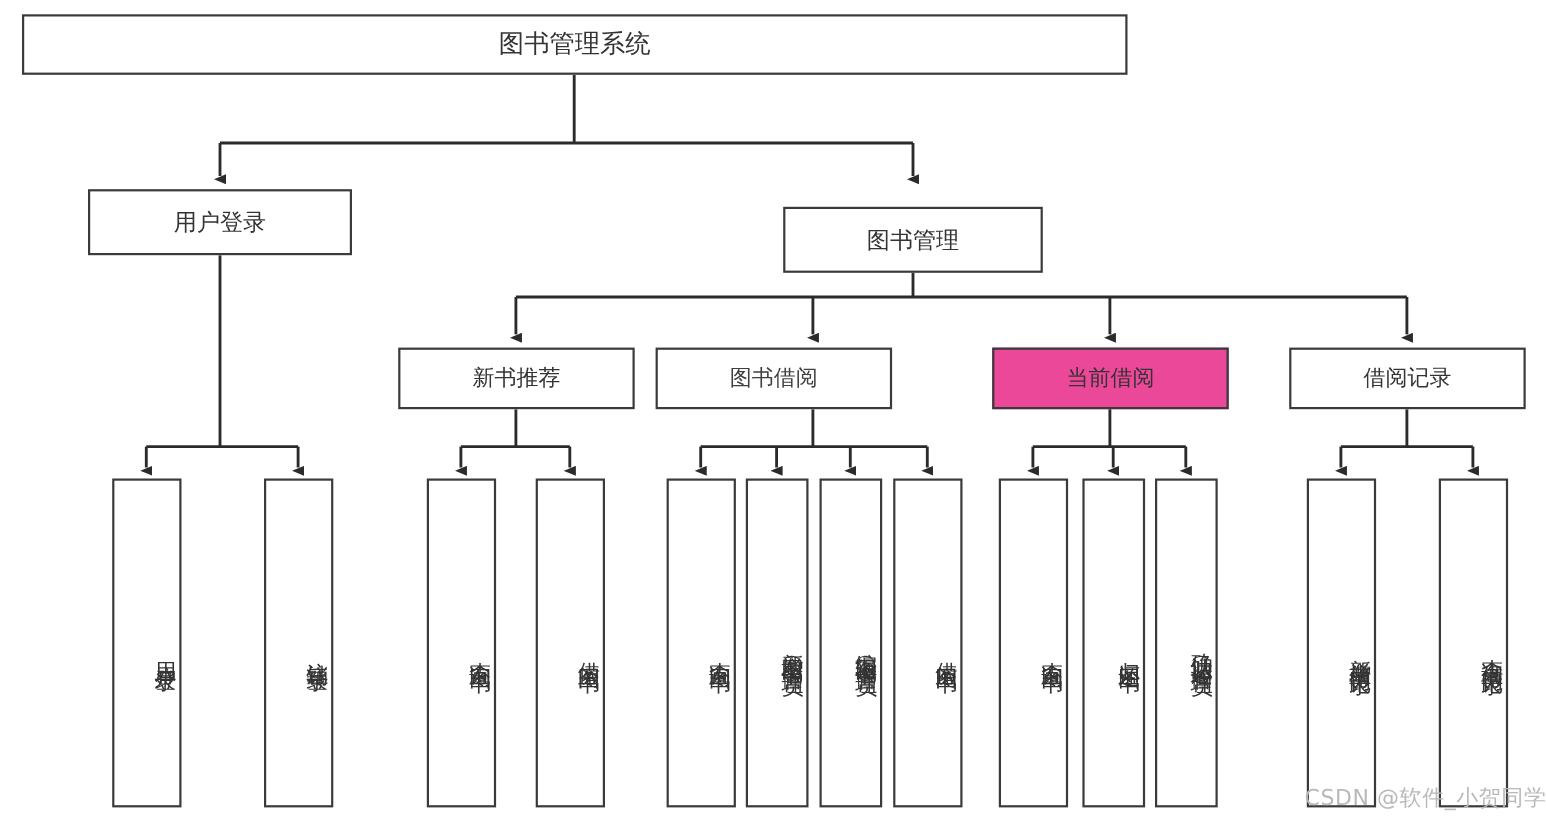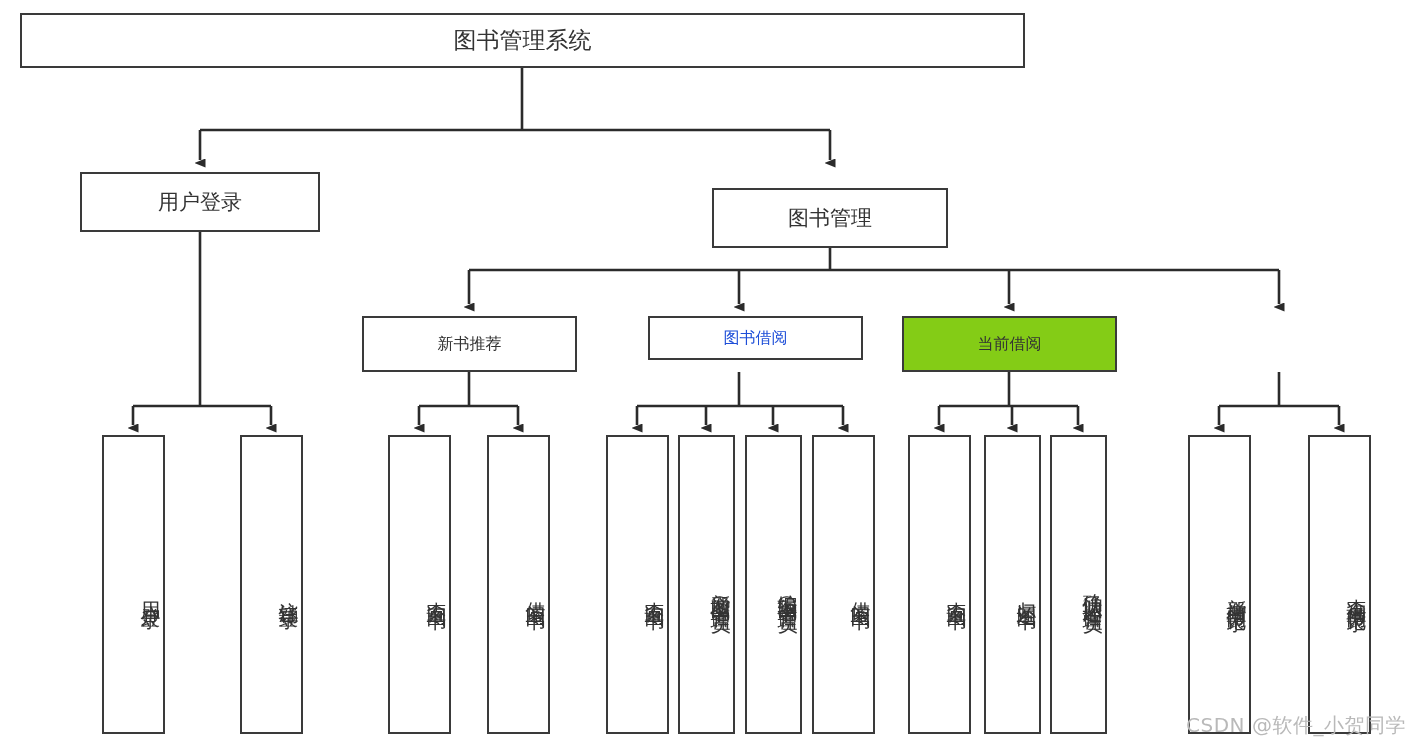--- a/index.html
+++ b/index.html
@@ -38,21 +38,21 @@
     color: #333333;
     line-height: 1.28;
   }
   .node.root {
     font-size: 23px;
   }
   .node.level1 {
     font-size: 21px;
   }
   .node.level2 {
-    font-size: 16px;
+    font-size: 20px;
   }
   .node.leaf {
     font-size: 20px;
     writing-mode: vertical-rl;
     text-orientation: upright;
     align-items: flex-start;
     justify-content: center;
     padding-top: 14px;
     letter-spacing: 3px;
   }
@@ -120,22 +120,23 @@
       <path d="M1339,406 L1339,425" marker-end="url(#arrow)"></path>
     </g>
   </svg>
 
   <div class="node root" style="left: 20px; top: 13px; width: 1005px; height: 55px; border-color: rgb(58, 58, 58); background: rgb(255, 255, 255); color: rgb(51, 51, 51);">图书管理系统</div>
 
   <div class="node level1" style="left: 80px; top: 172px; width: 240px; height: 60px; border-color: rgb(58, 58, 58); background: rgb(255, 255, 255); color: rgb(51, 51, 51);">用户登录</div>
   <div class="node level1" style="left: 712px; top: 172px; width: 236px; height: 60px; border-color: rgb(58, 58, 58); background: rgb(255, 255, 255); color: rgb(51, 51, 51); margin-top: 16px;">图书管理</div>
 
   <div class="node level2" style="left: 362px; top: 316px; width: 215px; height: 56px; border-color: rgb(58, 58, 58); background: rgb(255, 255, 255); color: rgb(51, 51, 51);">新书推荐</div>
-  <div class="node level2" style="left: 648px; top: 316px; width: 215px; height: 44px; border-color: rgb(58, 58, 58); background: rgb(255, 255, 255); color: #1d4ed8;">图书借阅</div>
-  <div class="node level2" style="left: 902px; top: 316px; width: 215px; height: 56px; border-color: rgb(58, 58, 58); background: #84cc16; color: rgb(51, 51, 51);">当前借阅</div>
+  <div class="node level2" style="left: 596px; top: 316px; width: 215px; height: 56px; border-color: rgb(58, 58, 58); background: rgb(255, 255, 255); color: #404040;">图书借阅</div>
+  <div class="node level2" style="left: 902px; top: 316px; width: 215px; height: 56px; border-color: rgb(58, 58, 58); background: #ec4899; color: rgb(51, 51, 51);">当前借阅</div>
+  <div class="node level2" style="left: 1172px; top: 316px; width: 215px; height: 56px; border-color: rgb(58, 58, 58); background: rgb(255, 255, 255); color: rgb(51, 51, 51);">借阅记录</div>
 
   <div class="node leaf" style="left: 102px; top: 435px; width: 63px; height: 299px; border-color: rgb(58, 58, 58); background: rgb(255, 255, 255); color: rgb(51, 51, 51);">用户登录</div>
   <div class="node leaf" style="left: 240px; top: 435px; width: 63px; height: 299px; border-color: rgb(58, 58, 58); background: rgb(255, 255, 255); color: rgb(51, 51, 51);">注销登录</div>
   <div class="node leaf" style="left: 388px; top: 435px; width: 63px; height: 299px; border-color: rgb(58, 58, 58); background: rgb(255, 255, 255); color: rgb(51, 51, 51);">查询图书</div>
   <div class="node leaf" style="left: 487px; top: 435px; width: 63px; height: 299px; border-color: rgb(58, 58, 58); background: rgb(255, 255, 255); color: rgb(51, 51, 51);">借阅图书</div>
   <div class="node leaf" style="left: 606px; top: 435px; width: 63px; height: 299px; border-color: rgb(58, 58, 58); background: rgb(255, 255, 255); color: rgb(51, 51, 51);">查询图书</div>
   <div class="node leaf" style="left: 678px; top: 435px; width: 57px; height: 299px; border-color: rgb(58, 58, 58); background: rgb(255, 255, 255); color: rgb(51, 51, 51);">新增图书（管理员）</div>
   <div class="node leaf" style="left: 745px; top: 435px; width: 57px; height: 299px; border-color: rgb(58, 58, 58); background: rgb(255, 255, 255); color: rgb(51, 51, 51);">编辑图书（管理员）</div>
   <div class="node leaf" style="left: 812px; top: 435px; width: 63px; height: 299px; border-color: rgb(58, 58, 58); background: rgb(255, 255, 255); color: rgb(51, 51, 51);">借阅图书</div>
   <div class="node leaf" style="left: 908px; top: 435px; width: 63px; height: 299px; border-color: rgb(58, 58, 58); background: rgb(255, 255, 255); color: rgb(51, 51, 51);">查询图书</div>

